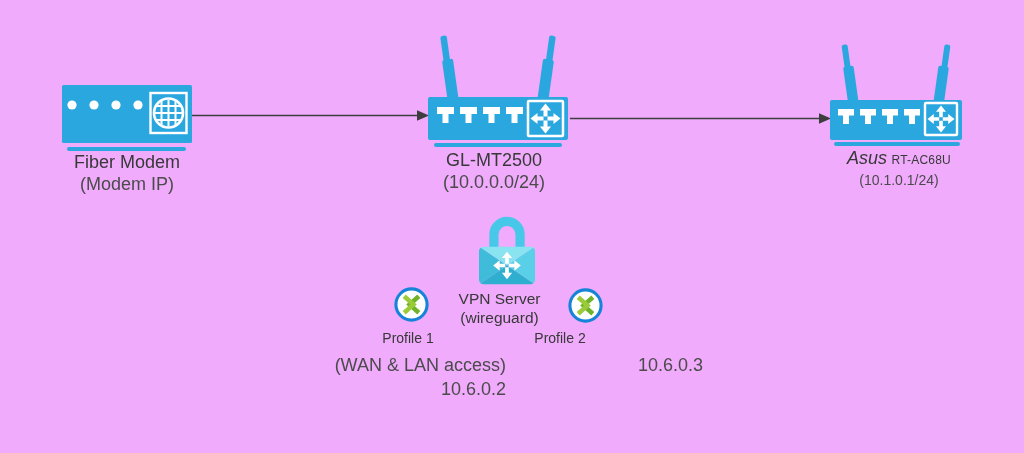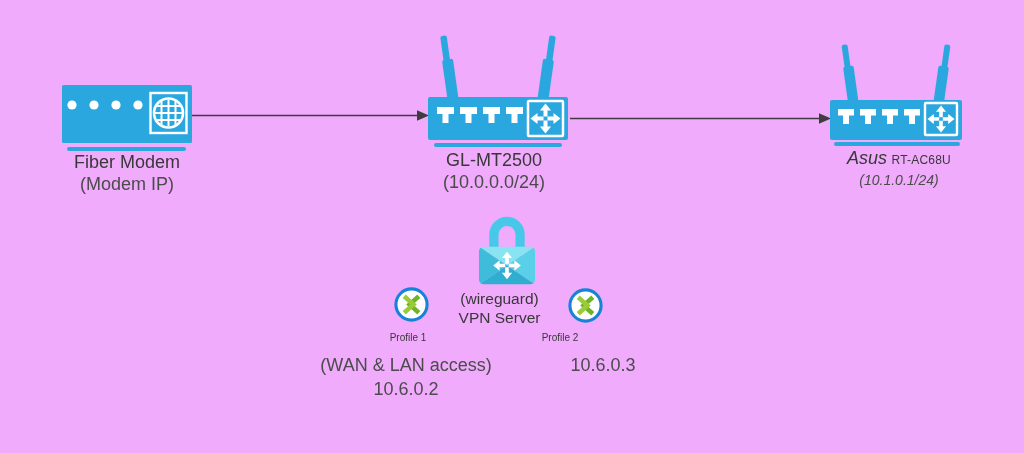--- a/index.html
+++ b/index.html
@@ -5,24 +5,24 @@
   html,body{margin:0;padding:0;background:#fff;}
   .stage{position:relative;width:1024px;height:453px;background:#f0abfc;overflow:hidden;
          font-family:"Liberation Sans", sans-serif;}
   .abs{position:absolute;}
   .underline{position:absolute;height:4px;border-radius:2px;background:var(--device-blue);}
   .label{position:absolute;text-align:center;color:var(--label-text);}
   .lbl-device{font-size:18px;line-height:22px;}
   .lbl-device .sub{color:var(--detail-text);}
   .asus-brand{font-size:18px;font-style:italic;}
   .asus-model{font-size:12px;letter-spacing:.2px;}
-  .asus-sub{font-size:14px;line-height:19px;color:var(--detail-text);font-style:italic;}
+  .asus-sub{font-size:14px;line-height:19px;color:var(--detail-text);}
   .lbl-vpn{font-size:15.5px;line-height:19px;}
-  .lbl-profile{font-size:10px;line-height:16px;}
-  .lbl-access{font-size:18px;line-height:24px;color:var(--detail-text);}
+  .lbl-profile{font-size:14px;line-height:16px;}
+  .lbl-access{font-size:18px;line-height:24px;color:var(--detail-text);text-align:right;}
   
   .fb{fill:var(--device-blue);}
   .fw{fill:#ffffff;}
   .sw{stroke:#ffffff;fill:none;}
   .conn-line{stroke:var(--connector);stroke-width:1.6;}
   .conn-head{fill:var(--connector);}
   .lk-sh{stroke:var(--lock-shackle);fill:none;}
   .lk-top{fill:var(--lock-top);}
   .lk-left{fill:var(--lock-left);}
   .lk-right{fill:var(--lock-right);}
@@ -151,22 +151,22 @@
       <polygon class="lk-bottom" points="3,76 32,56.5 61,76"></polygon>
       <g transform="translate(32,56.5)">
         <path class="fw" transform="scale(0.95)" d="M0 -15 L5.6 -8 L2 -8 L2 -2 L-2 -2 L-2 -8 L-5.6 -8 Z"></path>
         <path class="fw" transform="scale(0.95) rotate(90)" d="M0 -15 L5.6 -8 L2 -8 L2 -2 L-2 -2 L-2 -8 L-5.6 -8 Z"></path>
         <path class="fw" transform="scale(0.95) rotate(180)" d="M0 -15 L5.6 -8 L2 -8 L2 -2 L-2 -2 L-2 -8 L-5.6 -8 Z"></path>
         <path class="fw" transform="scale(0.95) rotate(270)" d="M0 -15 L5.6 -8 L2 -8 L2 -2 L-2 -2 L-2 -8 L-5.6 -8 Z"></path>
       </g>
     </g>
   </svg>
   <div class="label lbl-vpn" style="left:417px;top:289px;width:165px">
+    <div>VPN Server</div>
     <div>(wireguard)</div>
-    <div>VPN Server</div>
   </div>
 
   <svg class="abs" style="left:393px;top:286px" width="37" height="37" viewBox="0 0 38 38">
     <circle class="p-ring" cx="19" cy="19" r="16" stroke-width="3.2"></circle>
     <polyline class="ch-dark" points="26.5,10.5 17,19 26.5,27.5" stroke-width="4.6"></polyline>
     <polyline class="ch-light" points="11.5,10.5 21,19 11.5,27.5" stroke-width="4.6"></polyline>
   </svg>
   <div class="label lbl-profile" style="left:358px;top:330px;width:100px">
     <span>Profile 1</span>
   </div>

